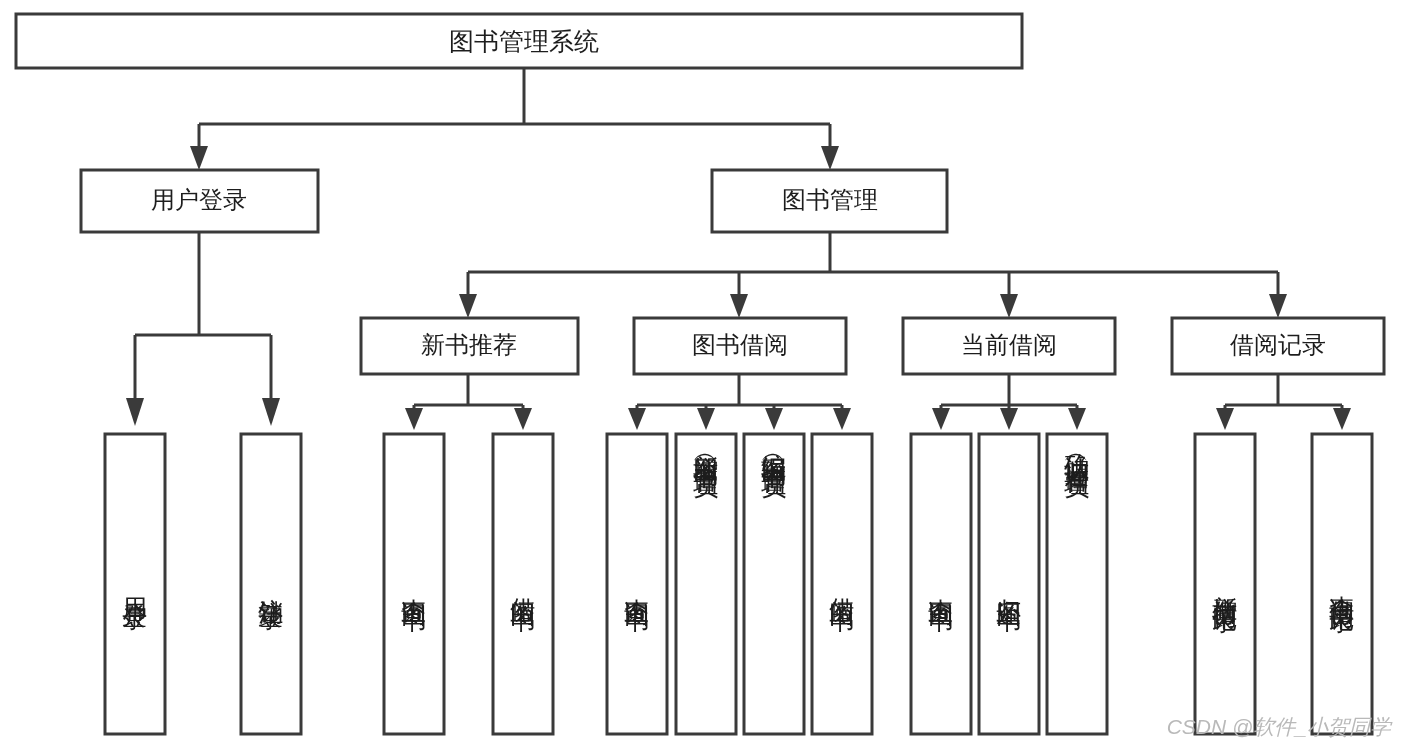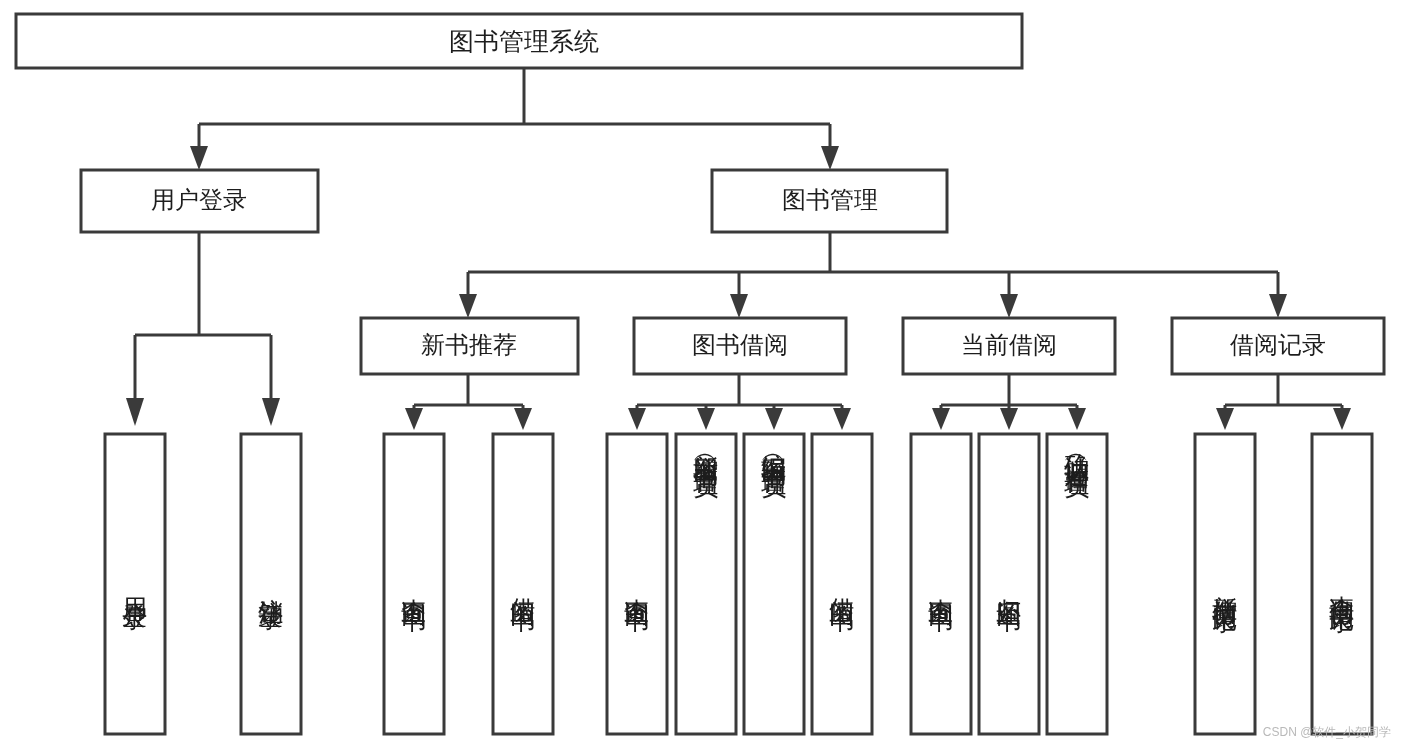--- a/index.html
+++ b/index.html
@@ -68,23 +68,24 @@
     line-height: 1.05;
     letter-spacing: 3px;
     color: #1d1d1d;
     white-space: nowrap;
   }
   .watermark {
     position: absolute;
     right: 14px;
     bottom: 6px;
     font-family: "Liberation Sans", "DejaVu Sans", sans-serif;
-    font-size: 12px;
+    font-size: 21px;
     color: #b9b9b9;
     white-space: nowrap;
+    font-style: italic;
   }
 </style>
 </head>
 <body>
 
 <div id="diagram-root">
 
   <svg class="flow" viewBox="0 0 1405 747" xmlns="http://www.w3.org/2000/svg">
 
     <g>

